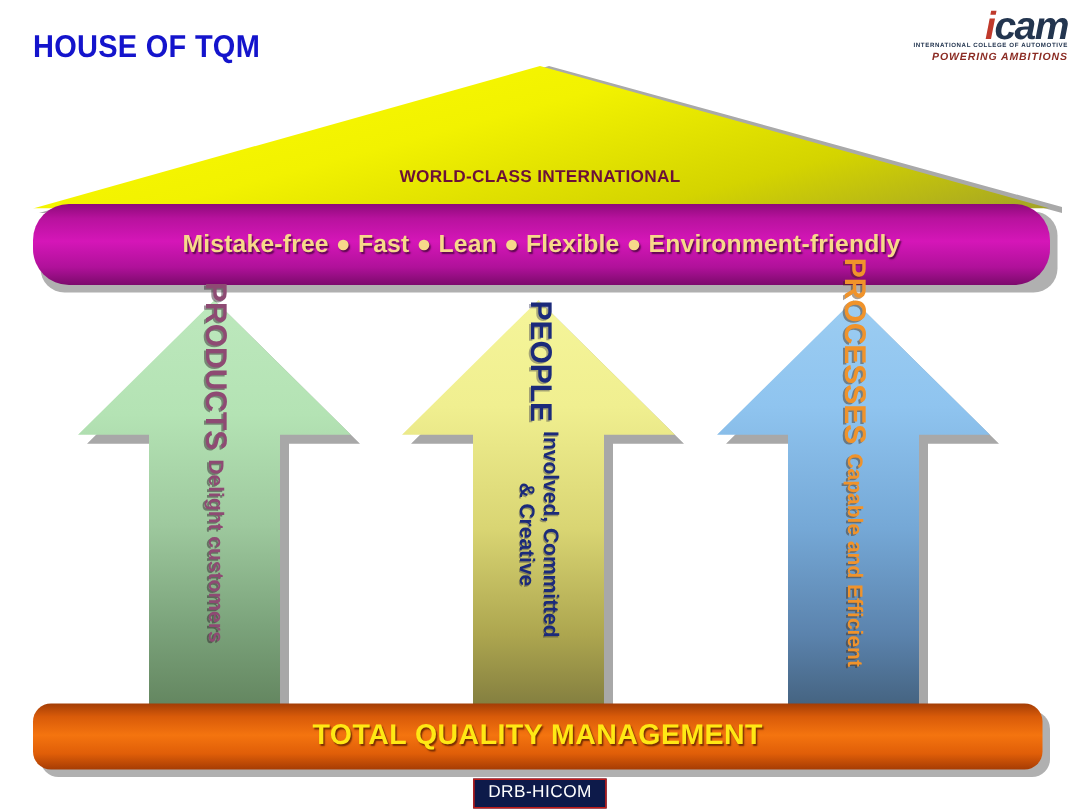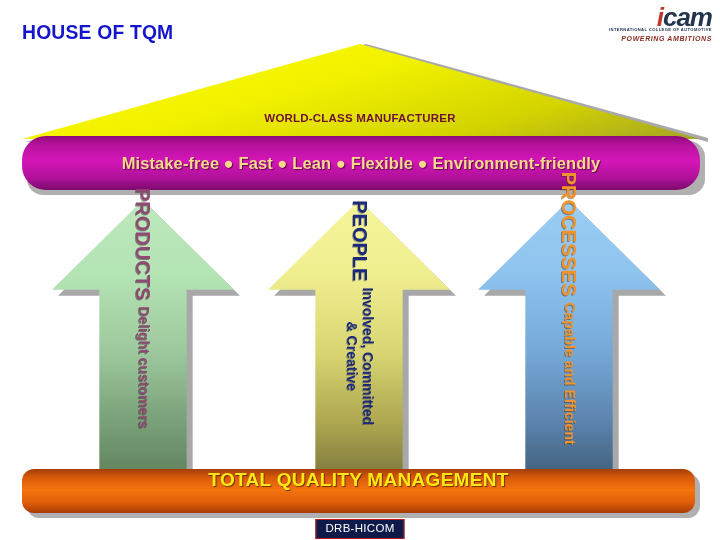--- a/index.html
+++ b/index.html
@@ -215,20 +215,21 @@
   }
   .base {
     position: absolute;
     left: 22px;
     top: 469px;
     width: 673px;
     height: 44px;
     border-radius: 12px;
     background: linear-gradient(180deg, #a33d06 0%, #d95b09 20%, #f4740f 48%, #e05e08 76%, #a63c04 100%);
     display: flex;
+    align-items: center;
     justify-content: center;
   }
   .base-text {
     font-size: 19px;
     font-weight: bold;
     color: #ffe814;
     text-shadow: 1px 1px 1px rgba(90,30,0,0.8);
     letter-spacing: 0.3px;
     white-space: nowrap;
   }
@@ -259,21 +260,21 @@
   <div class="logo">
     <span class="logo-word"><span class="i-red">i</span><span>cam</span></span>
     <span class="logo-sub">INTERNATIONAL COLLEGE OF AUTOMOTIVE</span>
     <span class="logo-tag">POWERING AMBITIONS</span>
   </div>
 
   <div class="roof-wrap">
     <div class="roof-shadow"></div>
     <div class="roof"></div>
   </div>
-  <div class="roof-label">WORLD-CLASS MANUFACTURER</div>
+  <div class="roof-label">WORLD-CLASS INTERNATIONAL</div>
 
   <div class="banner-shadow"></div>
   <div class="banner">
     <span class="banner-text">Mistake-free ● Fast ● Lean ● Flexible ● Environment-friendly</span>
   </div>
 
   <div class="pillar p1">
     <div class="arrow-shadow"></div>
     <div class="arrow a1"></div>
     <div class="arrow-label c-products">

